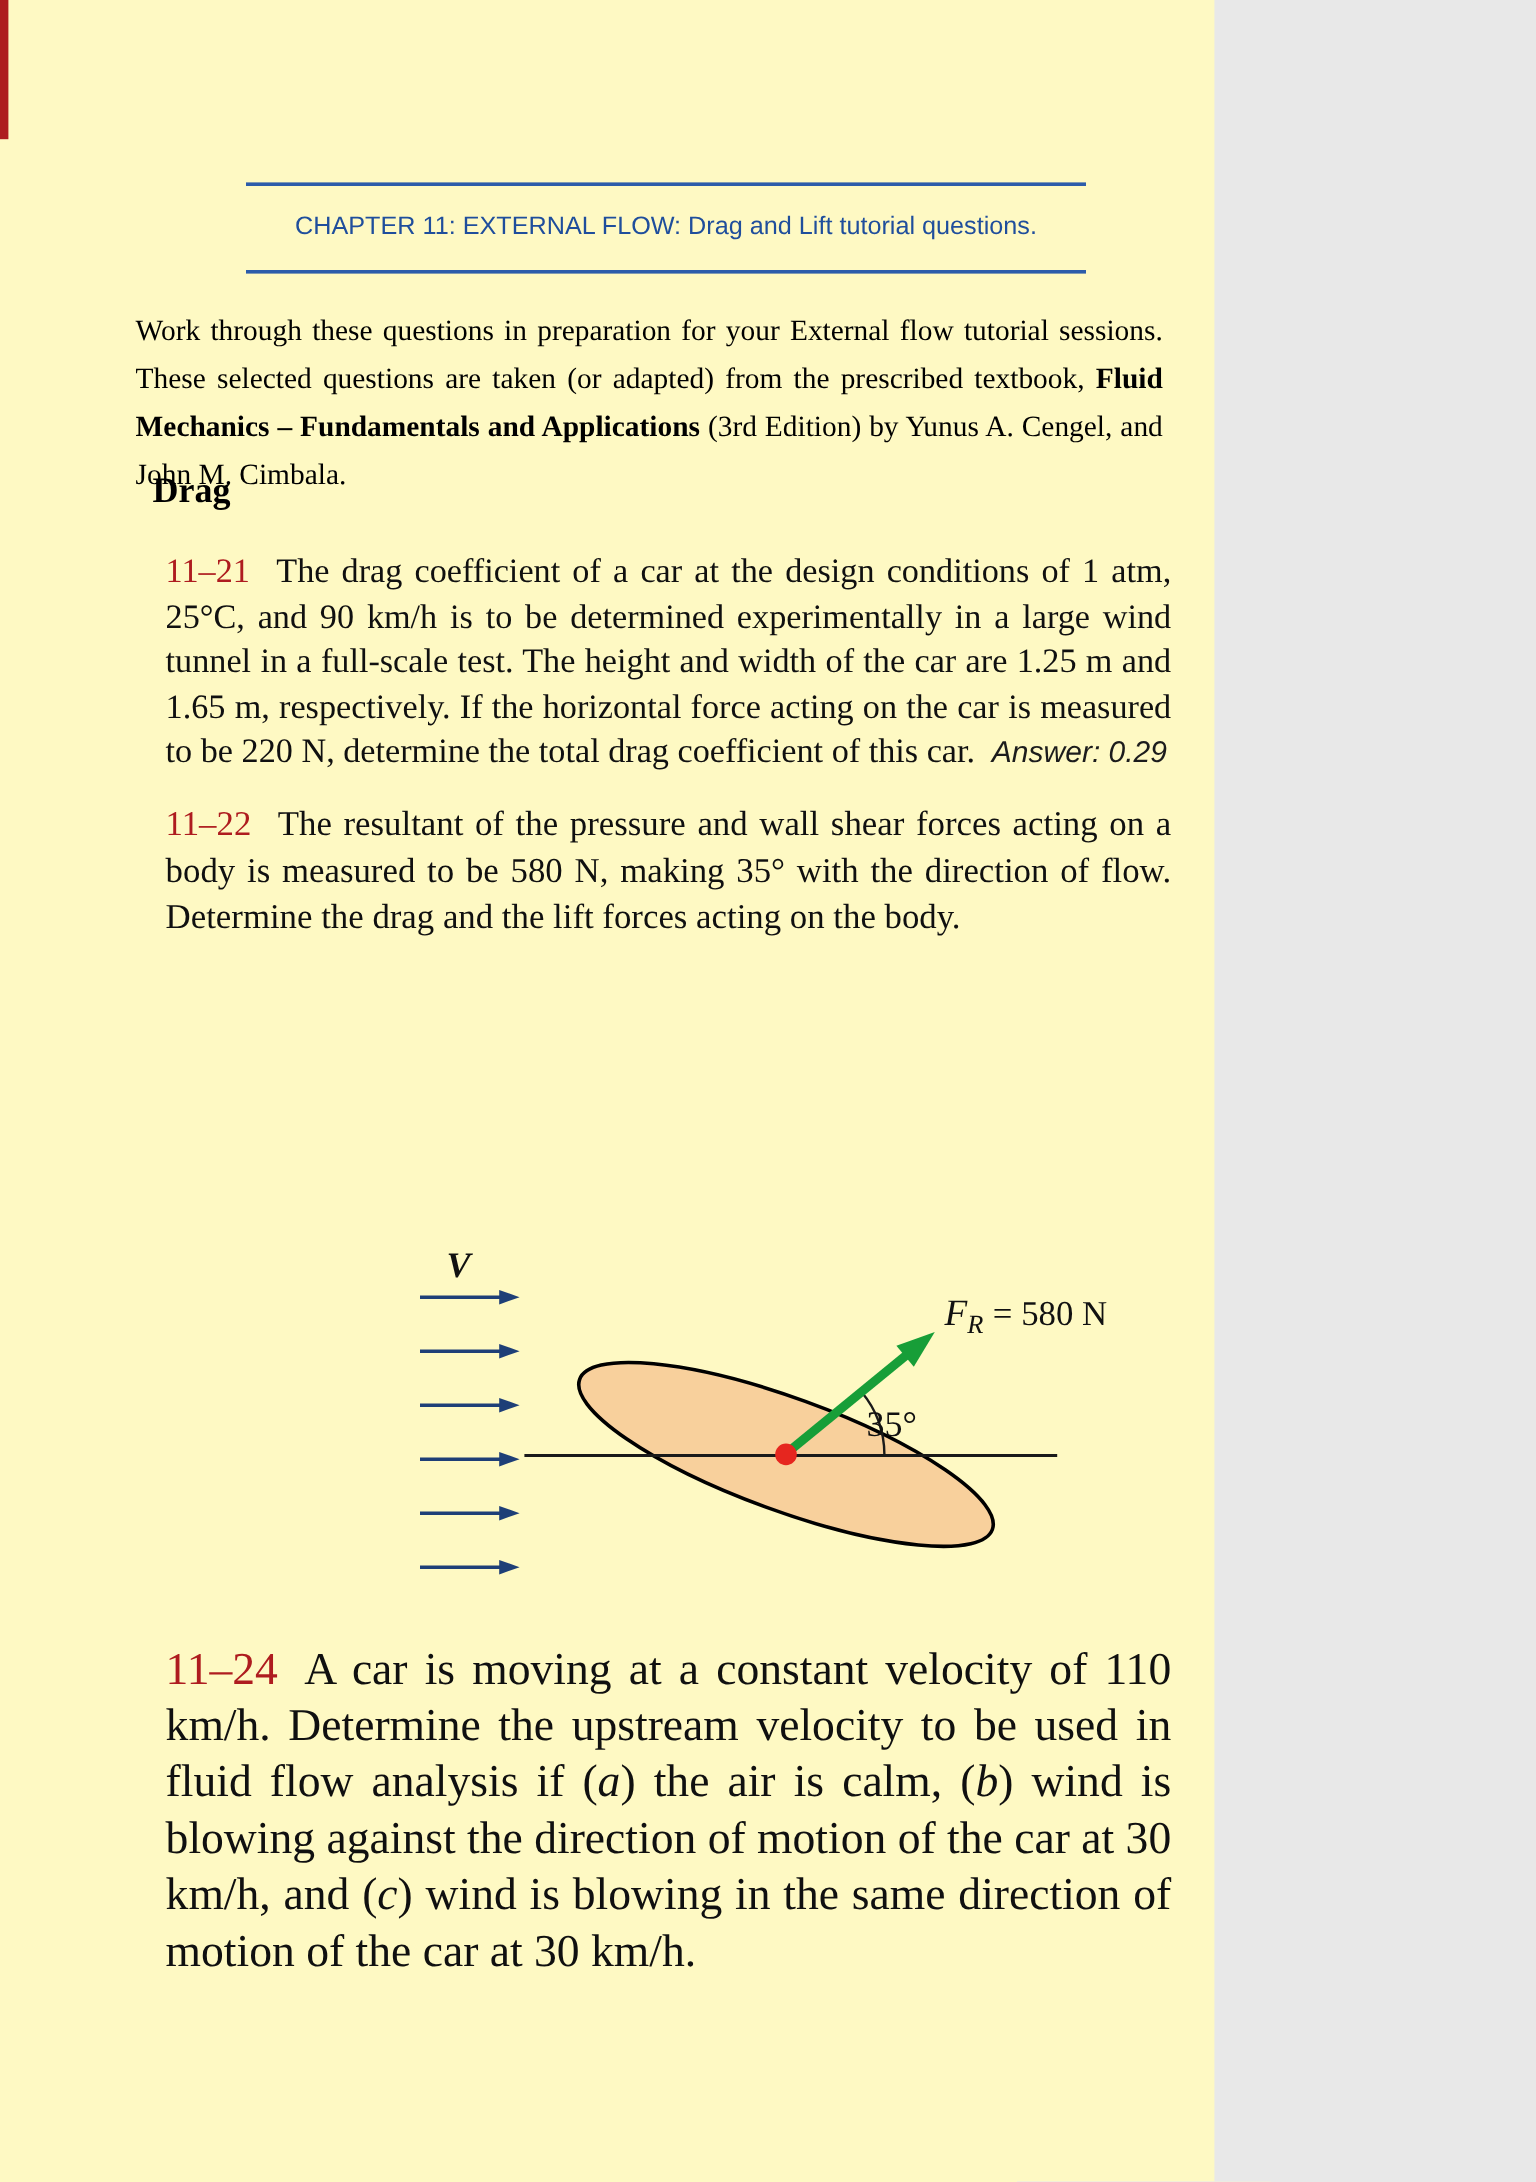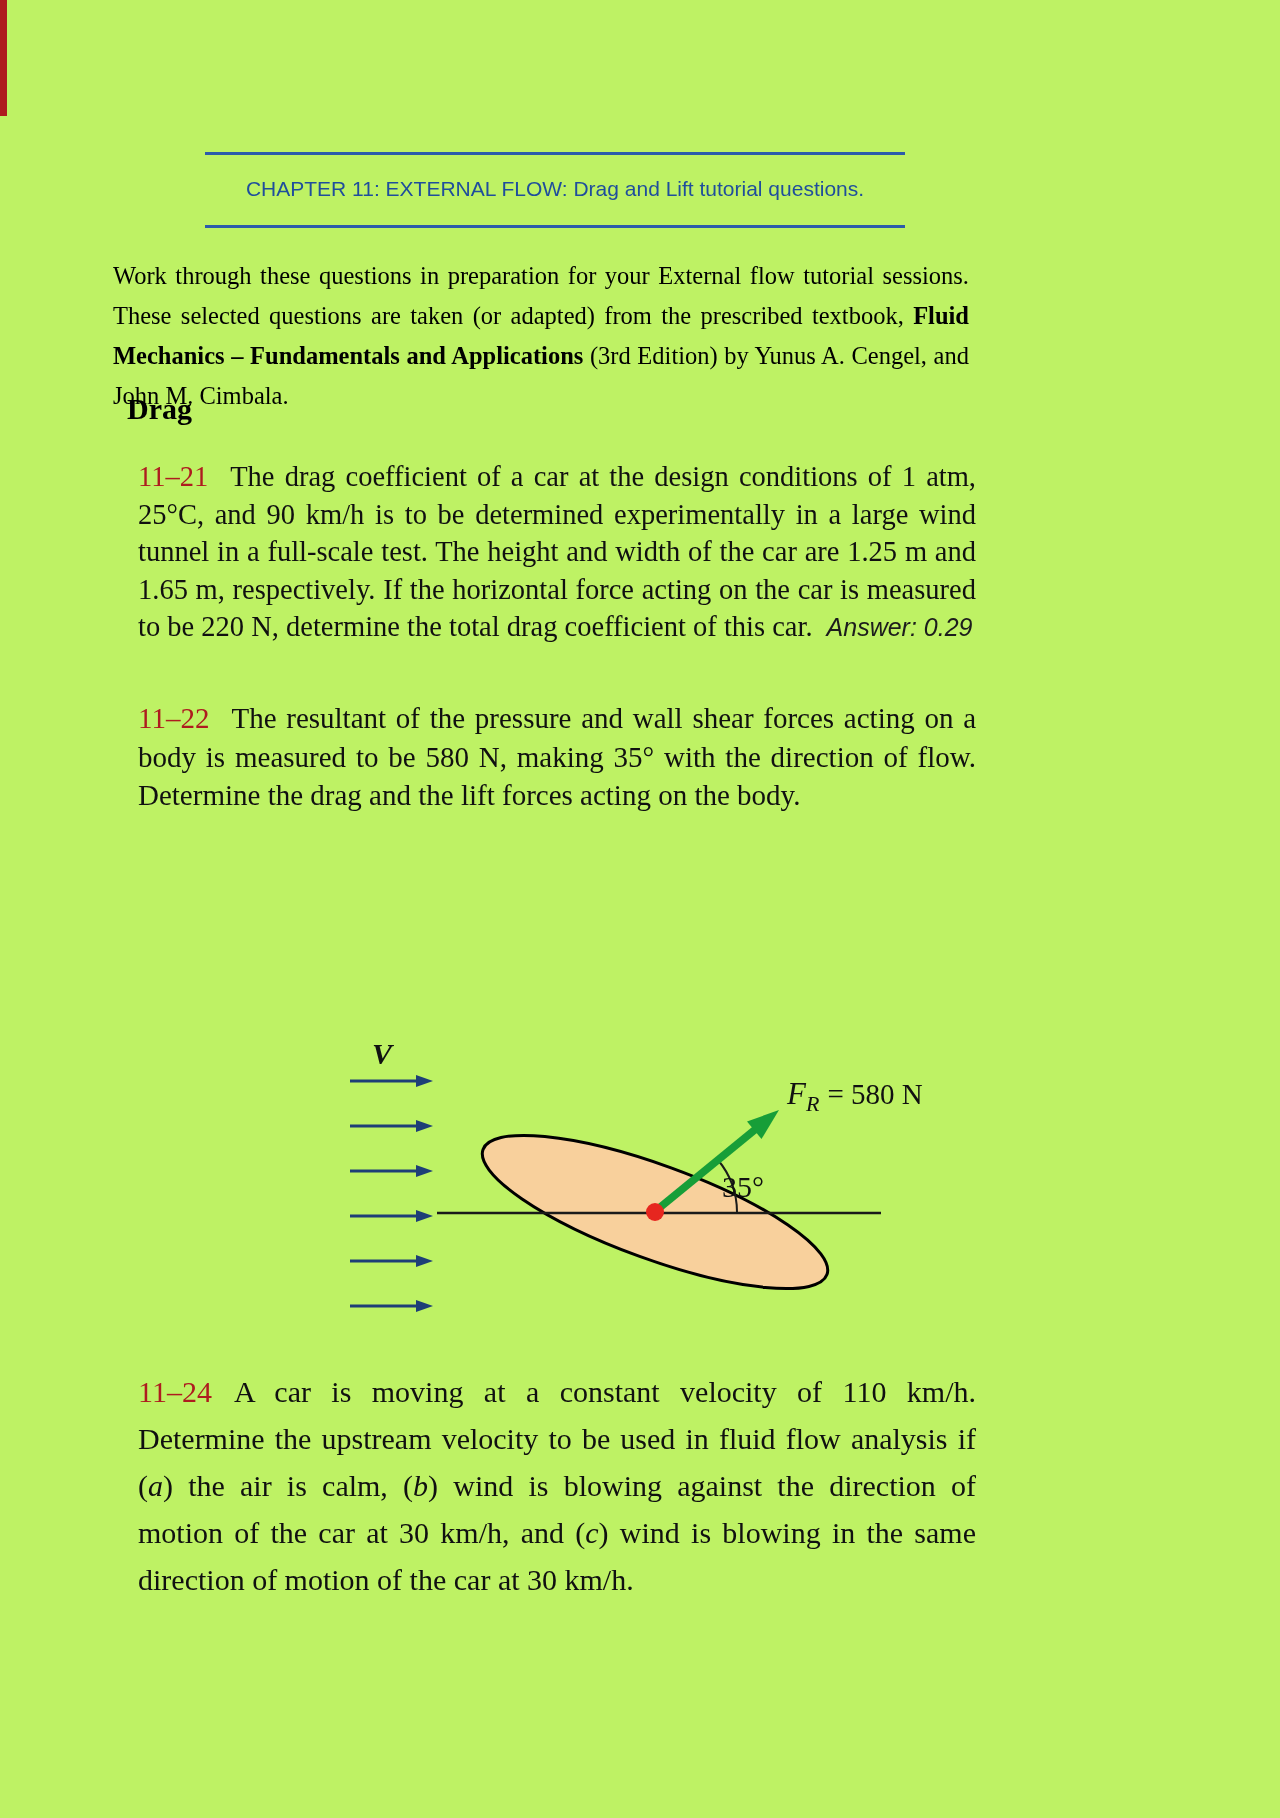--- a/index.html
+++ b/index.html
@@ -1,19 +1,19 @@
 <!DOCTYPE html>
 <html style="--header_blue: #1f4e9c; --rule_blue: #2c5caa; --number_red: #ae1c1f; --text_black: #111111;"><head>
 <meta charset="utf-8">
 <style>
   html,body{margin:0;padding:0;background:#e8e8e8;}
   .page{
     position:relative;
-    width:1280px;height:1818px;
-    background:#bef264;
+    width:1012px;height:1818px;
+    background:#fef9c3;
     overflow:hidden;
     font-family:"Liberation Serif", serif;
     color:var(--text_black,#111);
   }
   .edge-artifact{
     position:absolute;left:0;top:0;width:7px;height:116px;
     background:var(--number_red,#8b1a1a);
   }
   .chapter-header{
     position:absolute;left:205px;top:152px;width:700px;
@@ -33,22 +33,22 @@
   }
   .section-heading{
     position:absolute;left:127px;top:392px;margin:0;
     font-size:30px;font-weight:bold;color:#000;text-align:center;
   }
   .question{
     position:absolute;left:138px;width:838px;margin:0;
     text-align:justify;color:#101010;
   }
   .q21{top:458px;font-size:28.5px;line-height:37.5px;}
-  .q22{top:699px;font-size:29px;line-height:38.5px;}
-  .q24{top:1368px;font-size:30px;line-height:47px;}
+  .q22{top:668px;font-size:29px;line-height:38.5px;}
+  .q24{top:1368px;font-size:38px;line-height:47px;}
   .qnum{
     font-weight:normal;color:var(--number_red,#ae1c1f);
     margin-right:22px;
   }
   .answer{
     font-family:"Liberation Sans", sans-serif;
     font-style:italic;font-size:25px;color:#1c1c1c;
     margin-left:14px;white-space:nowrap;
   }
   .var-i{font-style:italic;}

